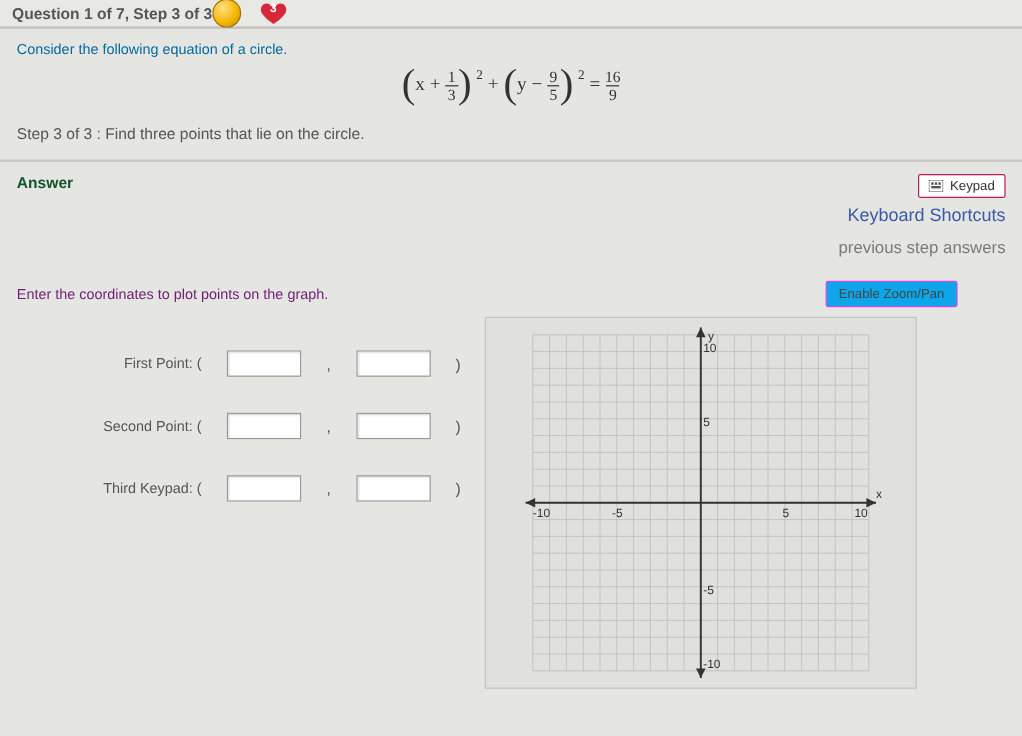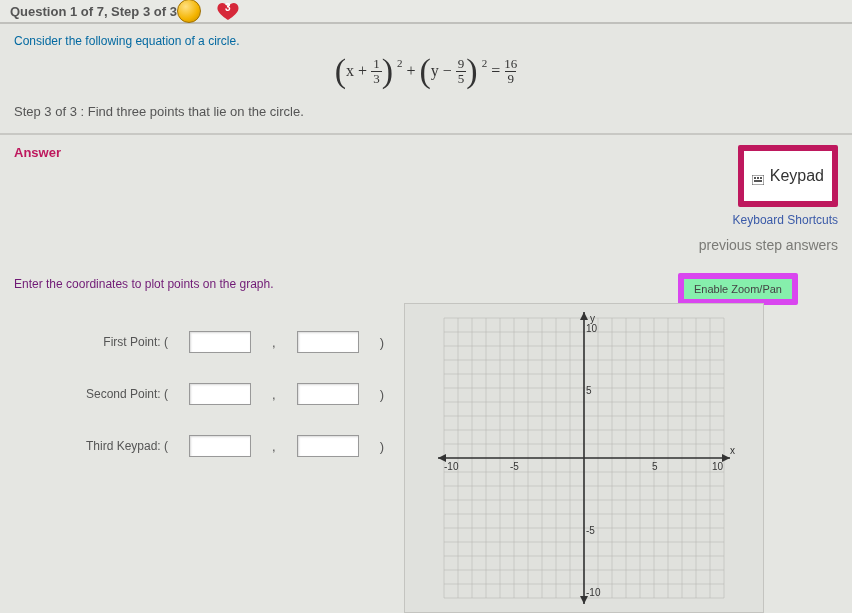--- a/index.html
+++ b/index.html
@@ -48,44 +48,44 @@
   .frac { display:inline-flex; flex-direction:column; align-items:center; font-size:13px; line-height:14px; vertical-align:middle;}
   .frac .den { border-top:1.2px solid #333; padding:0 2px;}
   .sup { font-size:11px; vertical-align:super; position:relative; top:-8px;}
   .step-label { font-size:13px; color:#555; margin-top:4px;}
   .step-label b { font-weight:normal;}
   .hr { border:none; border-top:2px solid #c8c8c4; margin:14px -14px 0 -14px;}
   .answer-row {
     display:flex; align-items:flex-start; justify-content:space-between;
     padding:10px 0 0 0;
   }
-  .answer-label { font-size:13px; font-weight:bold; color:#be185d;}
+  .answer-label { font-size:13px; font-weight:bold; color:#14532d;}
   .right-buttons { text-align:right; font-size:11px;}
   .keypad-btn {
     display:inline-flex; align-items:center; gap:6px;
-    background:#fff; border:6px solid #be185d; padding:16px 8px; font-size:16px; color:#333;
+    background:#fff; border:1px solid #be185d; padding:3px 8px; font-size:11px; color:#333;
     border-radius:2px; cursor:pointer;
   }
   .keypad-btn .kbd-icon { width:12px; height:10px; display:inline-block;}
-  .linkish { color:#3a5aa8; font-size:12px; margin-top:6px; display:block; cursor:pointer;}
+  .linkish { color:#3a5aa8; font-size:15px; margin-top:6px; display:block; cursor:pointer;}
   .link-gray { color:#7a7a76; font-size:14px; margin-top:10px; display:block; cursor:pointer;}
   .lower { display:flex; gap:20px; margin-top:20px;}
   .left-col { flex:0 0 370px; padding-top:4px;}
   .enter-label { font-size:12px; color:#701a75; margin-bottom:40px;}
   .point-row { display:flex; align-items:center; justify-content:flex-end; gap:21px; margin-bottom:30px; font-size:12px; color:#555;}
   .point-row .plabel { white-space:nowrap;}
   .ibox {
     width:62px; height:22px; border:1.5px solid #999; background:#fff; box-shadow:inset 1px 1px 2px rgba(0,0,0,0.15);
     font-size:12px; padding:0 4px;
   }
   .paren-txt { font-size:13px;}
   .graph-col { flex:1; position:relative; padding-top:0;}
   .zoom-btn {
     position:absolute; right:40px; top:0;
-    background:#86efac; border:6px solid #d946ef; padding:4px 10px; font-size:11px; color:#444; cursor:pointer; border-radius:2px;
+    background:#0ea5e9; border:1px solid #d946ef; padding:4px 10px; font-size:11px; color:#444; cursor:pointer; border-radius:2px;
   }
   .graph-frame {
     margin:30px 10px 0 0;
     border:1px solid #c4c4c0;
     width:360px; height:310px;
     background:#e0e1dd;
     position:relative;
     display:flex; align-items:center; justify-content:center;
   }
   .grid-svg { width:340px; height:300px;}

